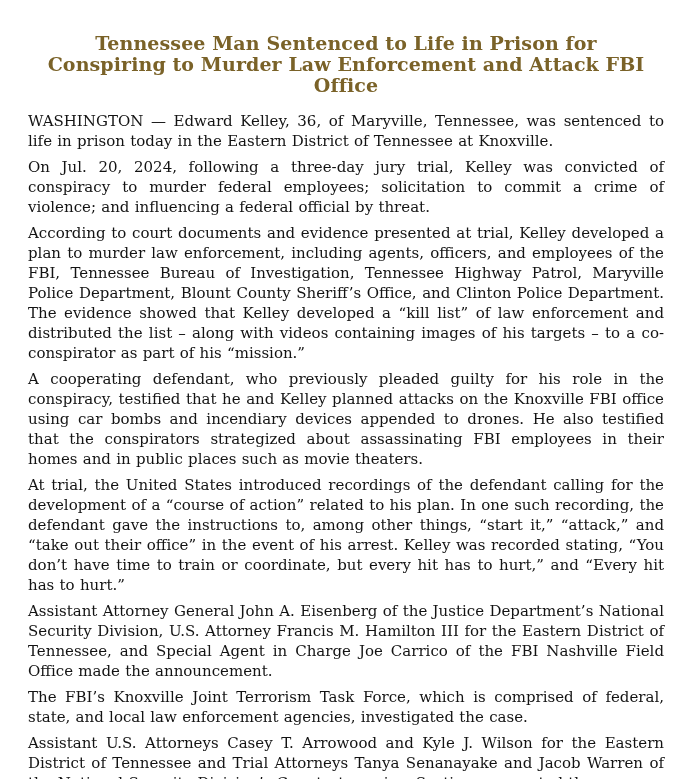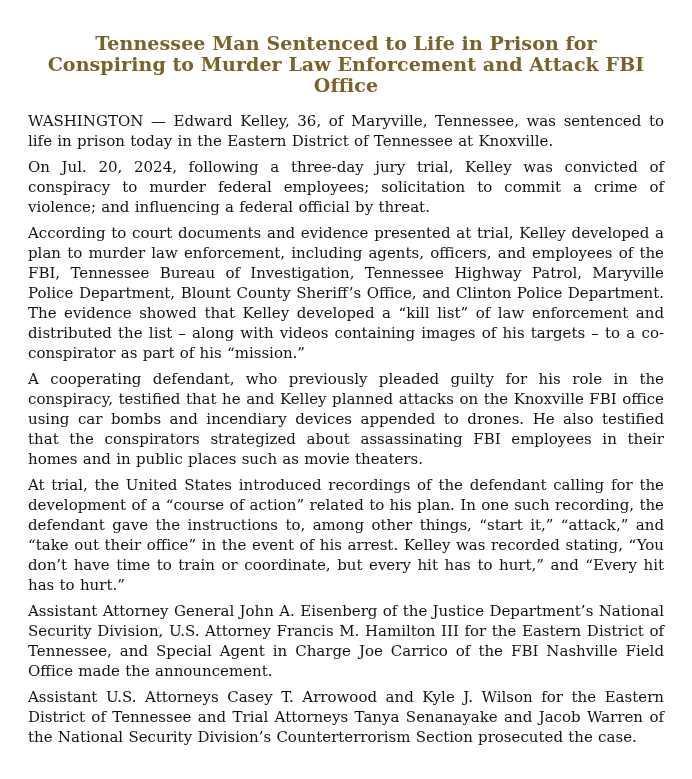--- a/index.html
+++ b/index.html
@@ -43,14 +43,15 @@
 
 <div class="page">
   <h1 class="title">Tennessee Man Sentenced to Life in Prison for Conspiring to Murder Law Enforcement and Attack FBI Office</h1>
 
   <p class="para">WASHINGTON — Edward Kelley, 36, of Maryville, Tennessee, was sentenced to life in prison today in the Eastern District of Tennessee at Knoxville.</p>
   <p class="para">On Jul. 20, 2024, following a three-day jury trial, Kelley was convicted of conspiracy to murder federal employees; solicitation to commit a crime of violence; and influencing a federal official by threat.</p>
   <p class="para">According to court documents and evidence presented at trial, Kelley developed a plan to murder law enforcement, including agents, officers, and employees of the FBI, Tennessee Bureau of Investigation, Tennessee Highway Patrol, Maryville Police Department, Blount County Sheriff’s Office, and Clinton Police Department. The evidence showed that Kelley developed a “kill list” of law enforcement and distributed the list – along with videos containing images of his targets – to a co-conspirator as part of his “mission.”</p>
   <p class="para">A cooperating defendant, who previously pleaded guilty for his role in the conspiracy, testified that he and Kelley planned attacks on the Knoxville FBI office using car bombs and incendiary devices appended to drones. He also testified that the conspirators strategized about assassinating FBI employees in their homes and in public places such as movie theaters.</p>
   <p class="para">At trial, the United States introduced recordings of the defendant calling for the development of a “course of action” related to his plan. In one such recording, the defendant gave the instructions to, among other things, “start it,” “attack,” and “take out their office” in the event of his arrest. Kelley was recorded stating, “You don’t have time to train or coordinate, but every hit has to hurt,” and “Every hit has to hurt.”</p>
   <p class="para">Assistant Attorney General John A. Eisenberg of the Justice Department’s National Security Division, U.S. Attorney Francis M. Hamilton III for the Eastern District of Tennessee, and Special Agent in Charge Joe Carrico of the FBI Nashville Field Office made the announcement.</p>
+  <p class="para">The FBI’s Knoxville Joint Terrorism Task Force, which is comprised of federal, state, and local law enforcement agencies, investigated the case.</p>
   <p class="para">Assistant U.S. Attorneys Casey T. Arrowood and Kyle J. Wilson for the Eastern District of Tennessee and Trial Attorneys Tanya Senanayake and Jacob Warren of the National Security Division’s Counterterrorism Section prosecuted the case.</p>
 </div>
 
 </body></html>

